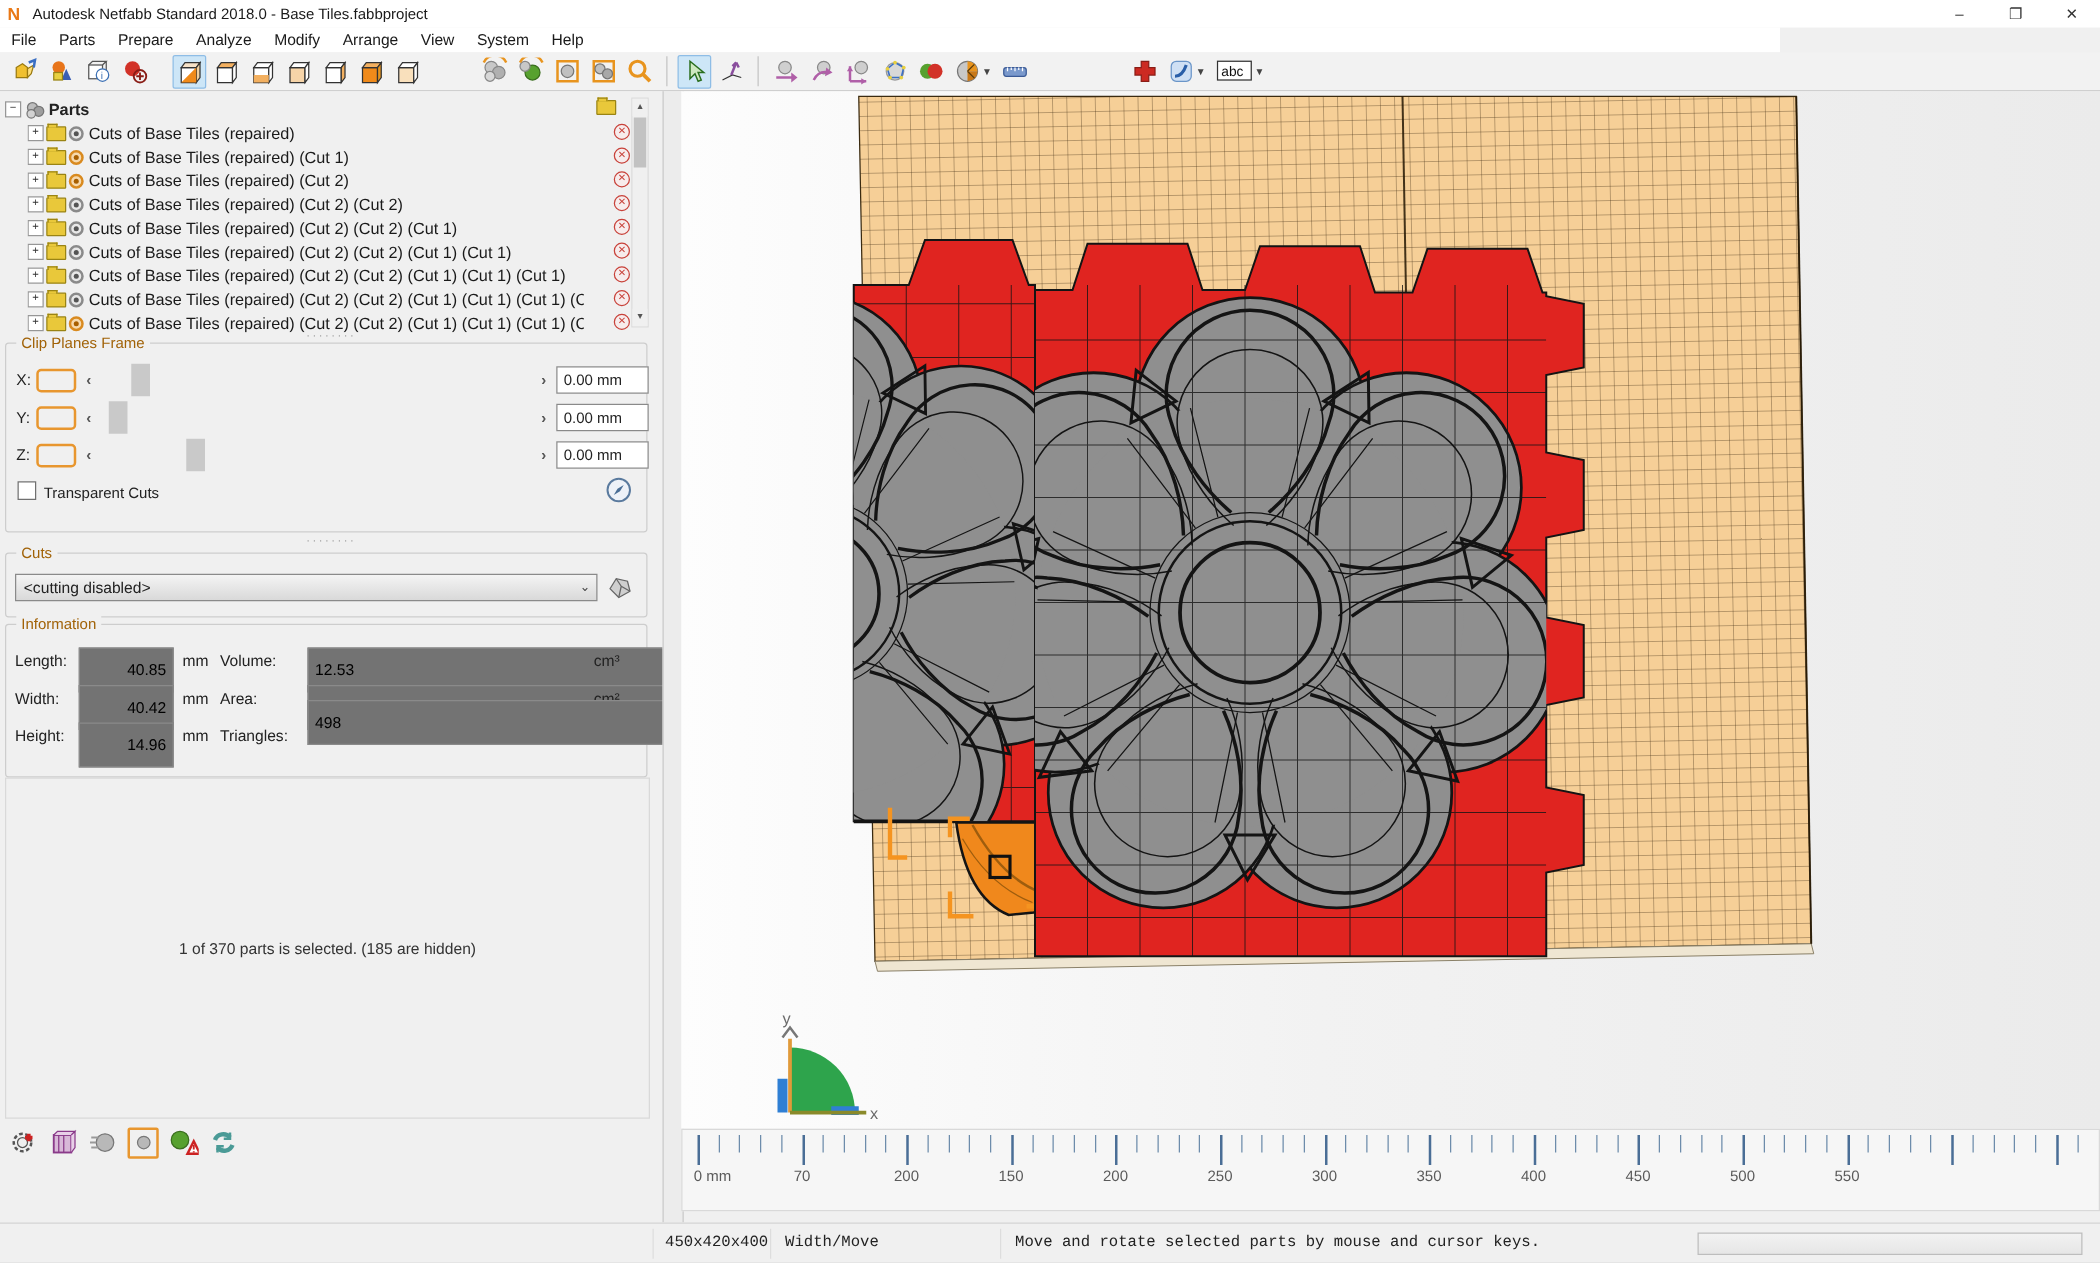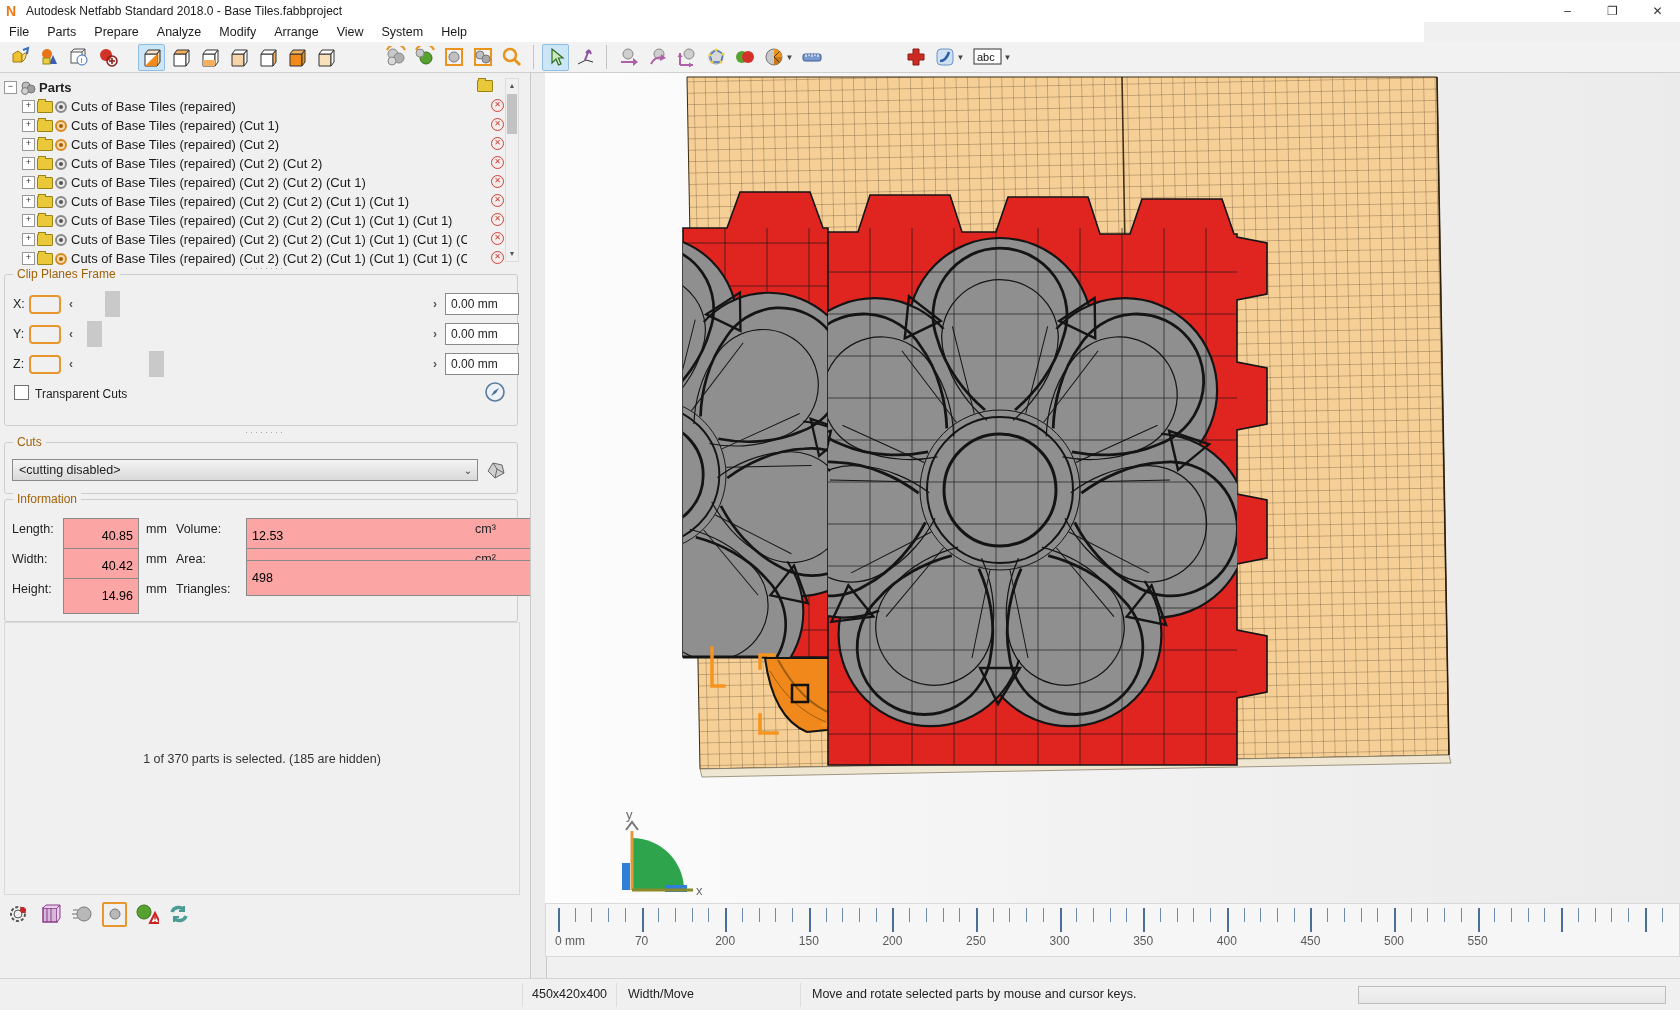--- a/index.html
+++ b/index.html
@@ -48,41 +48,41 @@
   .chev{font-size:12px;color:#555;font-weight:bold;}
   .sltrack{position:relative;width:352px;height:26px;margin:0 4px;}
   .slthumb{position:absolute;top:0;width:15px;height:26px;background:#c9c9c9;}
   .valbox{width:62px;height:18px;border:1px solid #8a8a8a;background:#fff;font-size:12px;padding:1px 5px;line-height:18px;}
   .checkbox{width:13px;height:13px;border:1px solid #707070;background:#fff;display:inline-block;vertical-align:-2px;margin-right:6px;}
   .compassbtn{position:absolute;}
   .dropdown{position:absolute;height:22px;border:1px solid #8a8a8a;background:linear-gradient(#f4f4f4,#d9d9d9);display:flex;align-items:center;box-sizing:border-box;}
   .dd-text{flex:1;padding-left:6px;font-size:12.5px;color:#222;}
   .dd-caret{width:18px;text-align:center;color:#444;font-size:10px;}
   .infolabel{position:absolute;font-size:12.5px;color:#222;}
-  .infoinput{position:absolute;height:36px;border:1px solid #8a8a8a;background:#fca5a5;font-family:"Liberation Sans",sans-serif;font-size:12.5px;box-sizing:border-box;padding:0 5px;}
+  .infoinput{position:absolute;height:36px;border:1px solid #8a8a8a;background:#737373;font-family:"Liberation Sans",sans-serif;font-size:12.5px;box-sizing:border-box;padding:0 5px;}
   .r{text-align:right;}
   .msgbox{position:absolute;left:4px;top:549px;width:514px;height:271px;border:1px solid #d9d9d9;display:flex;align-items:center;justify-content:center;}
   .msgbox span{font-size:12.5px;color:#333;}
   .bottomicons{position:absolute;left:6px;top:825px;height:32px;display:flex;align-items:center;gap:7px;}
   .bico{width:25px;height:25px;display:flex;align-items:center;justify-content:center;}
   .bico.framed{border:2px solid #e8962e;border-radius:2px;box-sizing:content-box;width:21px;height:21px;}
   
   .vdivider{position:absolute;left:530px;top:73px;width:15px;height:905px;background:#ececec;border-left:1px solid #c9c9c9;border-right:1px solid #c9c9c9;}
   
   .viewport{position:absolute;left:545px;top:73px;width:1135px;height:830px;background:linear-gradient(90deg,#fdfdfd 0%,#f2f2f2 45%,#ebebeb 100%);overflow:hidden;}
   
-  .ruler{position:absolute;left:545px;top:903px;width:1135px;height:54px;background:#f6f6f6;border:1px solid #d9d9d9;box-sizing:border-box;}
+  .ruler{position:absolute;left:545px;top:903px;width:1135px;height:66px;background:#f6f6f6;border:1px solid #d9d9d9;box-sizing:border-box;}
   .ruler-ticks{position:absolute;left:0;top:0;width:100%;height:100%;}
   .tickM{position:absolute;top:4px;width:2px;height:24px;background:#4a6e96;}
   .tickm{position:absolute;top:4px;width:1px;height:14px;background:#6d8cab;}
   .ticklabel{position:absolute;top:30px;font-size:12px;color:#5a5a5a;transform:translateX(-50%);}
   .ticklabel.first{transform:none;}
   
   .statusbar{position:absolute;left:0;top:978px;width:1680px;height:32px;background:#f0f0f0;border-top:1px solid #d4d4d4;}
-  .sb-field{position:absolute;top:8px;font-size:12.5px;color:#222;}
+  .sb-field{position:absolute;top:8px;font-size:12.5px;color:#222;font-family:Liberation Mono, monospace;}
   .sb-sep{position:absolute;top:4px;width:1px;height:24px;background:#dddddd;}
   .progress{position:absolute;left:1358px;top:7px;width:306px;height:16px;border:1px solid #bdbdbd;background:linear-gradient(#f2f2f2,#e6e6e6);}
 </style>
 </head>
 <body>
 
 <div id="app">
 
   <div class="titlebar">
     <span class="applogo">N</span>

